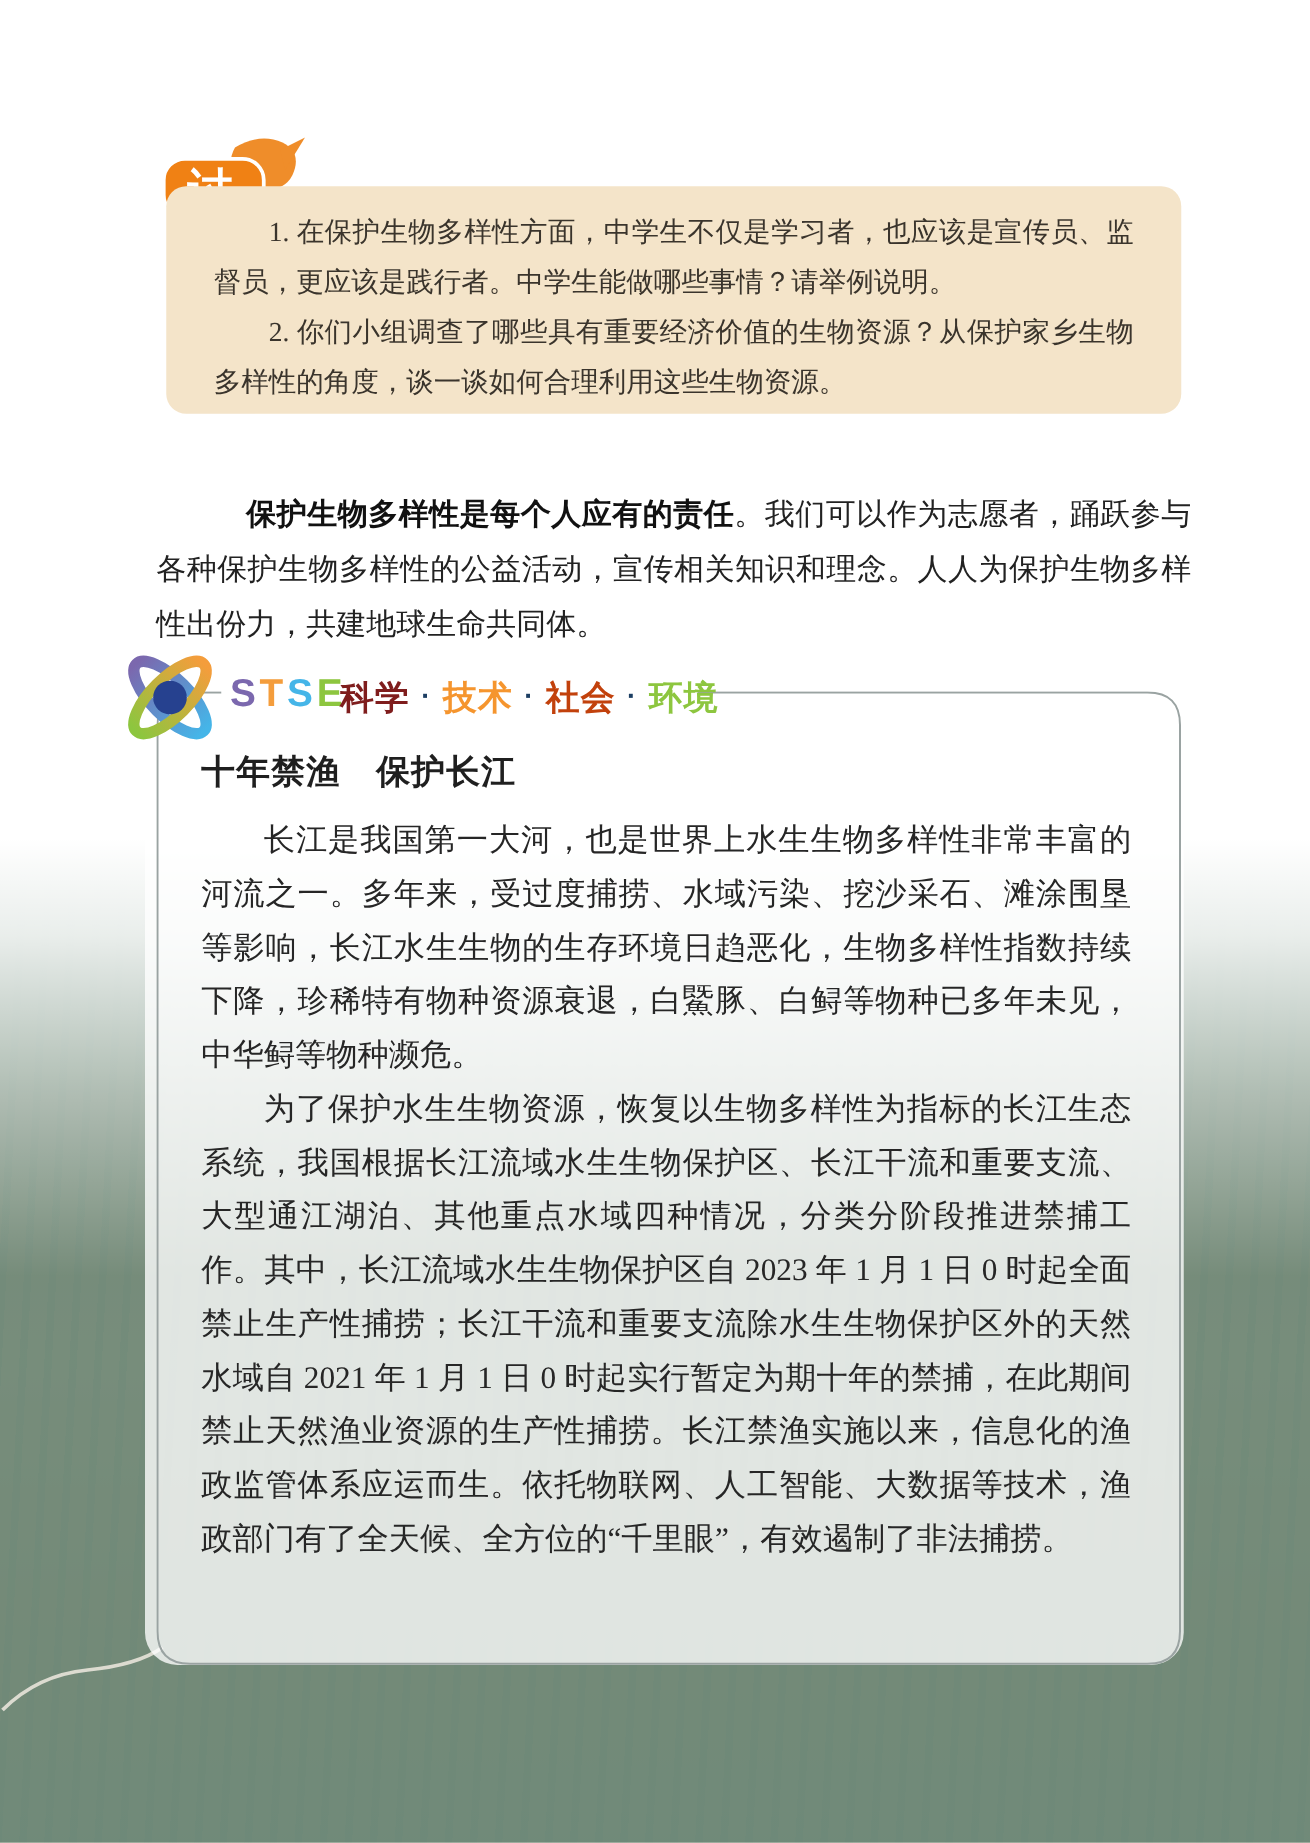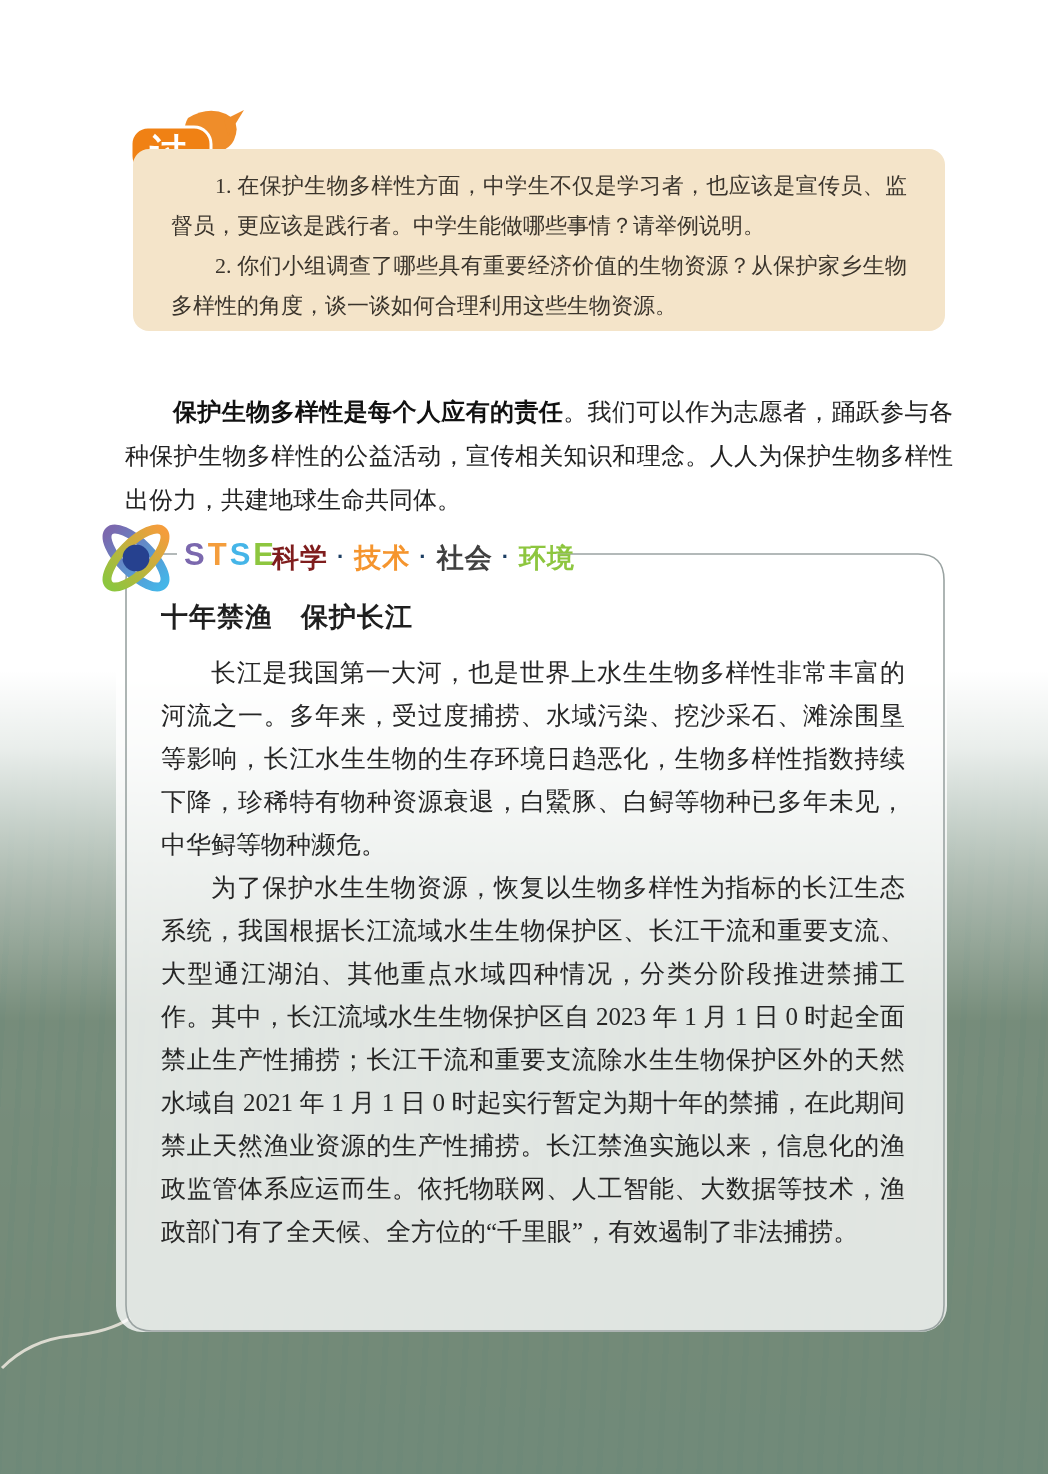--- a/index.html
+++ b/index.html
@@ -40,30 +40,30 @@
     font-family:"Liberation Sans",sans-serif;font-weight:bold;font-size:36px;color:#ffffff;letter-spacing:2px;}
 
   
   .disc-box{position:absolute;left:133px;top:149px;width:812px;height:182px;background:#f4e4c9;
     border-radius:16px;box-sizing:border-box;padding:17px 38px 0 38px;}
   .disc-box p{margin:0;font-size:22px;line-height:40px;text-indent:2em;text-align:justify;color:#3a342c;}
 
   
   .intro{position:absolute;left:125px;top:366px;width:828px;font-size:24px;line-height:44px;
     text-indent:2em;text-align:justify;color:#222;}
-  .intro .lead{font-family:"Liberation Sans",sans-serif;font-weight:bold;color:#111;}
+  .intro .lead{font-family:"Liberation Sans",sans-serif;font-weight:bold;color:#111;margin-left:24px;}
 
   
   .stse-icon{position:absolute;left:90px;top:512px;width:92px;height:92px;}
   .stse-word{position:absolute;left:184px;top:537px;font-family:"Liberation Sans",sans-serif;
     font-weight:bold;font-size:31px;letter-spacing:3px;}
   .stse-terms{position:absolute;left:272px;top:540px;font-family:"Liberation Sans",sans-serif;
     font-weight:bold;font-size:27px;letter-spacing:1px;}
   .c0{color:#7b68ae}.c1{color:#f49d3c}.c2{color:#45b5e8}.c3{color:#8dc63f}
-  .t0{color:#7f1d1d}.t1{color:#f5952e}.t2{color:#404040}.t3{color:#8dc63f}
+  .t0{color:#7f1d1d}.t1{color:#f5952e}.t2{color:#c2410c}.t3{color:#8dc63f}
   .sep{color:#1c3e63;font-size:22px;margin:0 9px;vertical-align:3px;}
 
   
   .card{position:absolute;left:116px;top:553px;width:831px;height:779px;
     background:rgba(255,255,255,.78);border-radius:26px;overflow:hidden;}
   .card-border{position:absolute;left:125px;top:553px;width:820px;height:779px;pointer-events:none;}
   .card-content{box-sizing:border-box;padding:46px 42px 0 45px;}
   .card-title{margin:0 0 16px 0;font-family:"Liberation Sans",sans-serif;font-weight:bold;
     font-size:27px;color:#1f1f1f;letter-spacing:1px;}
   .card-content p{margin:0;font-size:25px;line-height:43px;text-indent:2em;text-align:justify;color:#262626;}

